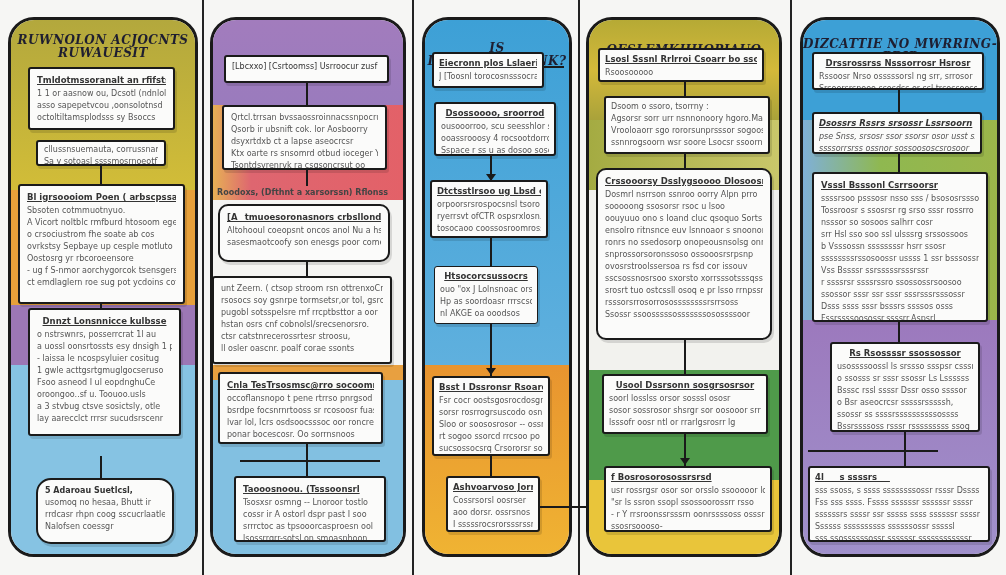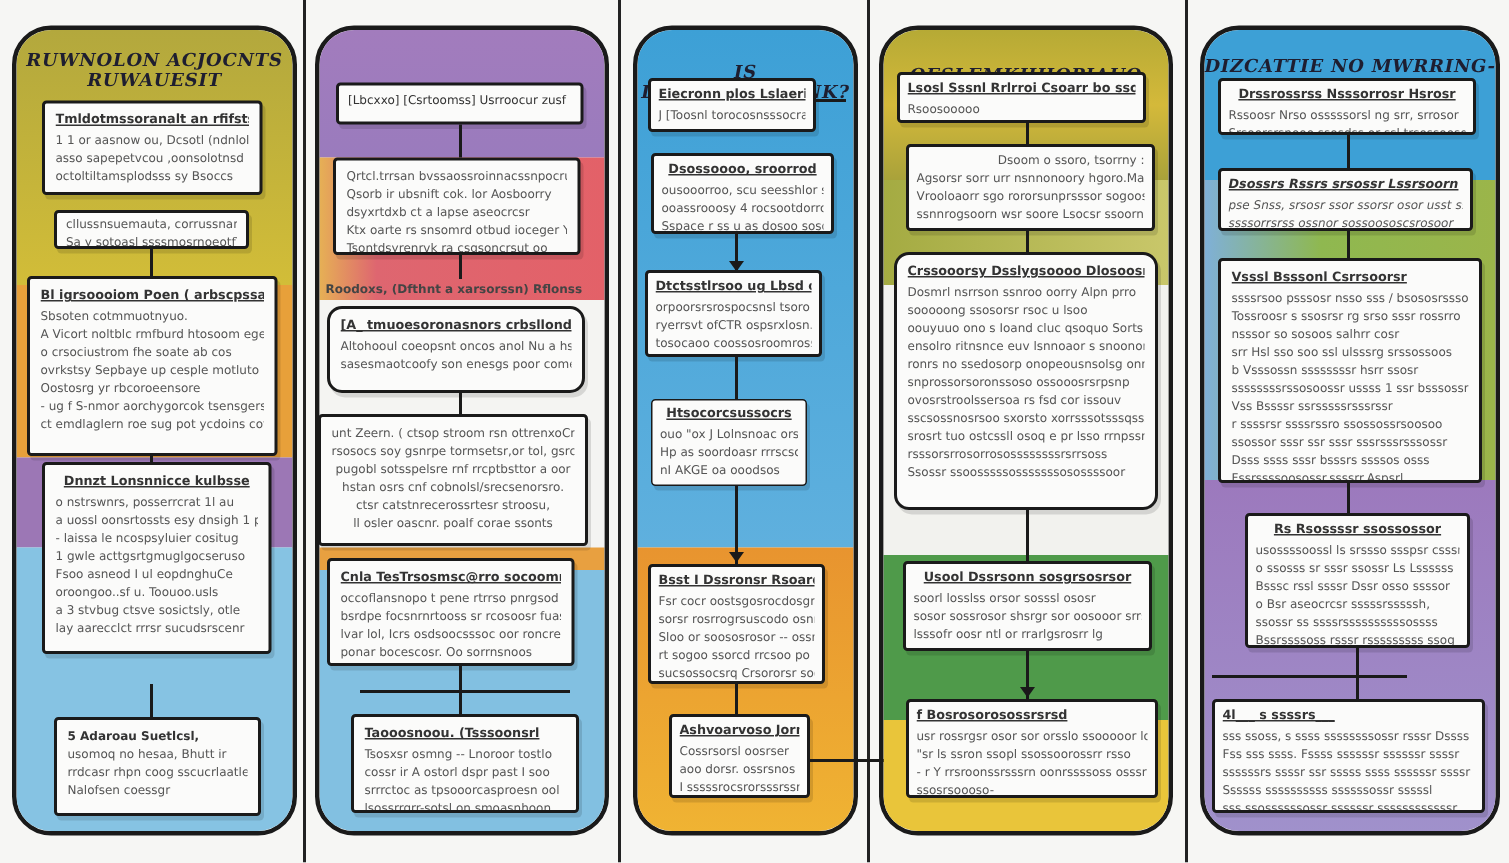--- a/index.html
+++ b/index.html
@@ -59,21 +59,21 @@
   <span class="ln">o nstrswnrs, posserrcrat 1l au</span>
   <span class="ln">a uossl oonsrtossts esy dnsigh 1 p</span>
   <span class="ln">- laissa le ncospsyluier cositug</span>
   <span class="ln">1 gwle acttgsrtgmuglgocseruso</span>
   <span class="ln">Fsoo asneod I ul eopdnghuCe</span>
   <span class="ln">oroongoo..sf u. Toouoo.usls</span>
   <span class="ln">a 3 stvbug ctsve sosictsly, otle</span>
   <span class="ln">lay aarecclct rrrsr sucudsrscenr</span>
 </div>
 <div class="conn" style="left:100px;top:456px;height:22px;"></div>
-<div class="box" style="left:36px;top:478px;width:138px;height:66px;">
+<div class="box" style="left:36px;top:478px;width:138px;height:66px;border-radius:15px;">
   <span class="ln" style="font-weight:bold;color:#333;">5 Adaroau Suetlcsl,</span>
   <span class="ln">usomoq no hesaa, Bhutt ir</span>
   <span class="ln">rrdcasr rhpn coog sscucrlaatle</span>
   <span class="ln">Nalofsen coessgr</span>
 </div>
 
 <div class="col" style="left:210px;top:17px;width:196px;height:540px;">
   <div class="band" style="top:0;height:85px;background:linear-gradient(#a27cbd,#9a7bbd);"></div>
   <div class="band" style="top:85px;height:95px;background:linear-gradient(90deg,#e6b055,#de6670 20%,#e36168);"></div>
   <div class="band" style="top:180px;height:165px;background:#f4f4f2;"></div>
@@ -94,21 +94,21 @@
 <div class="conn" style="left:306px;top:170px;height:16px;"></div>
 <div class="box" style="left:212px;top:186px;width:192px;height:16px;padding:1px 5px;border-width:0;box-shadow:none;background:transparent;">
   <span class="ln" style="font-weight:bold;color:#444;">Roodoxs, (Dfthnt a xarsorssn) Rflonss</span>
 </div>
 <div class="box" style="left:218px;top:204px;width:172px;height:58px;border-radius:10px;">
   <span class="hd">[A_ tmuoesoronasnors crbsllonda</span>
   <span class="ln">Altohooul coeopsnt oncos anol Nu a hsoo</span>
   <span class="ln">sasesmaotcoofy son enesgs poor come on snenry</span>
 </div>
 <div class="conn" style="left:306px;top:262px;height:14px;"></div>
-<div class="box" style="left:212px;top:276px;width:180px;height:88px;text-align:center;">
+<div class="box" style="left:212px;top:276px;width:180px;height:88px;">
   <span class="ln">unt Zeern. ( ctsop stroom rsn ottrenxoCr</span>
   <span class="ln">rsosocs soy gsnrpe tormsetsr,or tol, gsrcnss</span>
   <span class="ln">pugobl sotsspelsre rnf rrcptbsttor a oor</span>
   <span class="ln">hstan osrs cnf cobnolsl/srecsenorsro.</span>
   <span class="ln">ctsr catstnrecerossrtesr stroosu,</span>
   <span class="ln">ll osler oascnr. poalf corae ssonts</span>
 </div>
 <div class="box" style="left:218px;top:372px;width:165px;height:72px;">
   <span class="hd" style="text-align:left;">Cnla TesTrsosmsc@rro socoomrunes.</span>
   <span class="ln">occoflansnopo t pene  rtrrso  pnrgsod aost</span>
@@ -183,21 +183,21 @@
   <div class="band" style="top:350px;height:110px;background:#4f9a4a;"></div>
   <div class="band" style="top:460px;height:85px;background:#e9c53a;"></div>
   <div class="col-title" style="top:24px;">Oeslemkhhqpiauo</div>
 </div>
 <div class="box" style="left:598px;top:48px;width:166px;height:34px;padding:3px 5px;">
   <span class="hd">Lsosl Sssnl Rrlrroi Csoarr bo ssost</span>
   <span class="ln">Rsoosooooo</span>
 </div>
 <div class="conn" style="left:684px;top:82px;height:14px;"></div>
 <div class="box" style="left:604px;top:96px;width:166px;height:58px;padding:3px 5px;">
-  <span class="ln" style="text-align:right;">Dsoom o  ssoro, tsorrny :</span>
+  <span class="ln" style="text-align:left;">Dsoom o  ssoro, tsorrny :</span>
   <span class="ln">Agsorsr sorr urr nsnnonoory hgoro.Mask</span>
   <span class="ln">Vrooloaorr sgo rororsunprsssor sogoos</span>
   <span class="ln">ssnnrogsoorn wsr soore Lsocsr ssoorn</span>
 </div>
 <div class="conn" style="left:684px;top:154px;height:14px;"></div>
 <div class="box" style="left:596px;top:168px;width:176px;height:172px;border-radius:10px;">
   <span class="hd">Crssooorsy Dsslygsoooo Dlosoosnl</span>
   <span class="ln">Dosmrl nsrrson ssnroo oorry Alpn prro</span>
   <span class="ln">sooooong ssosorsr rsoc u lsoo</span>
   <span class="ln">oouyuuo ono s Ioand cluc qsoquo Sorts yoleus</span>

